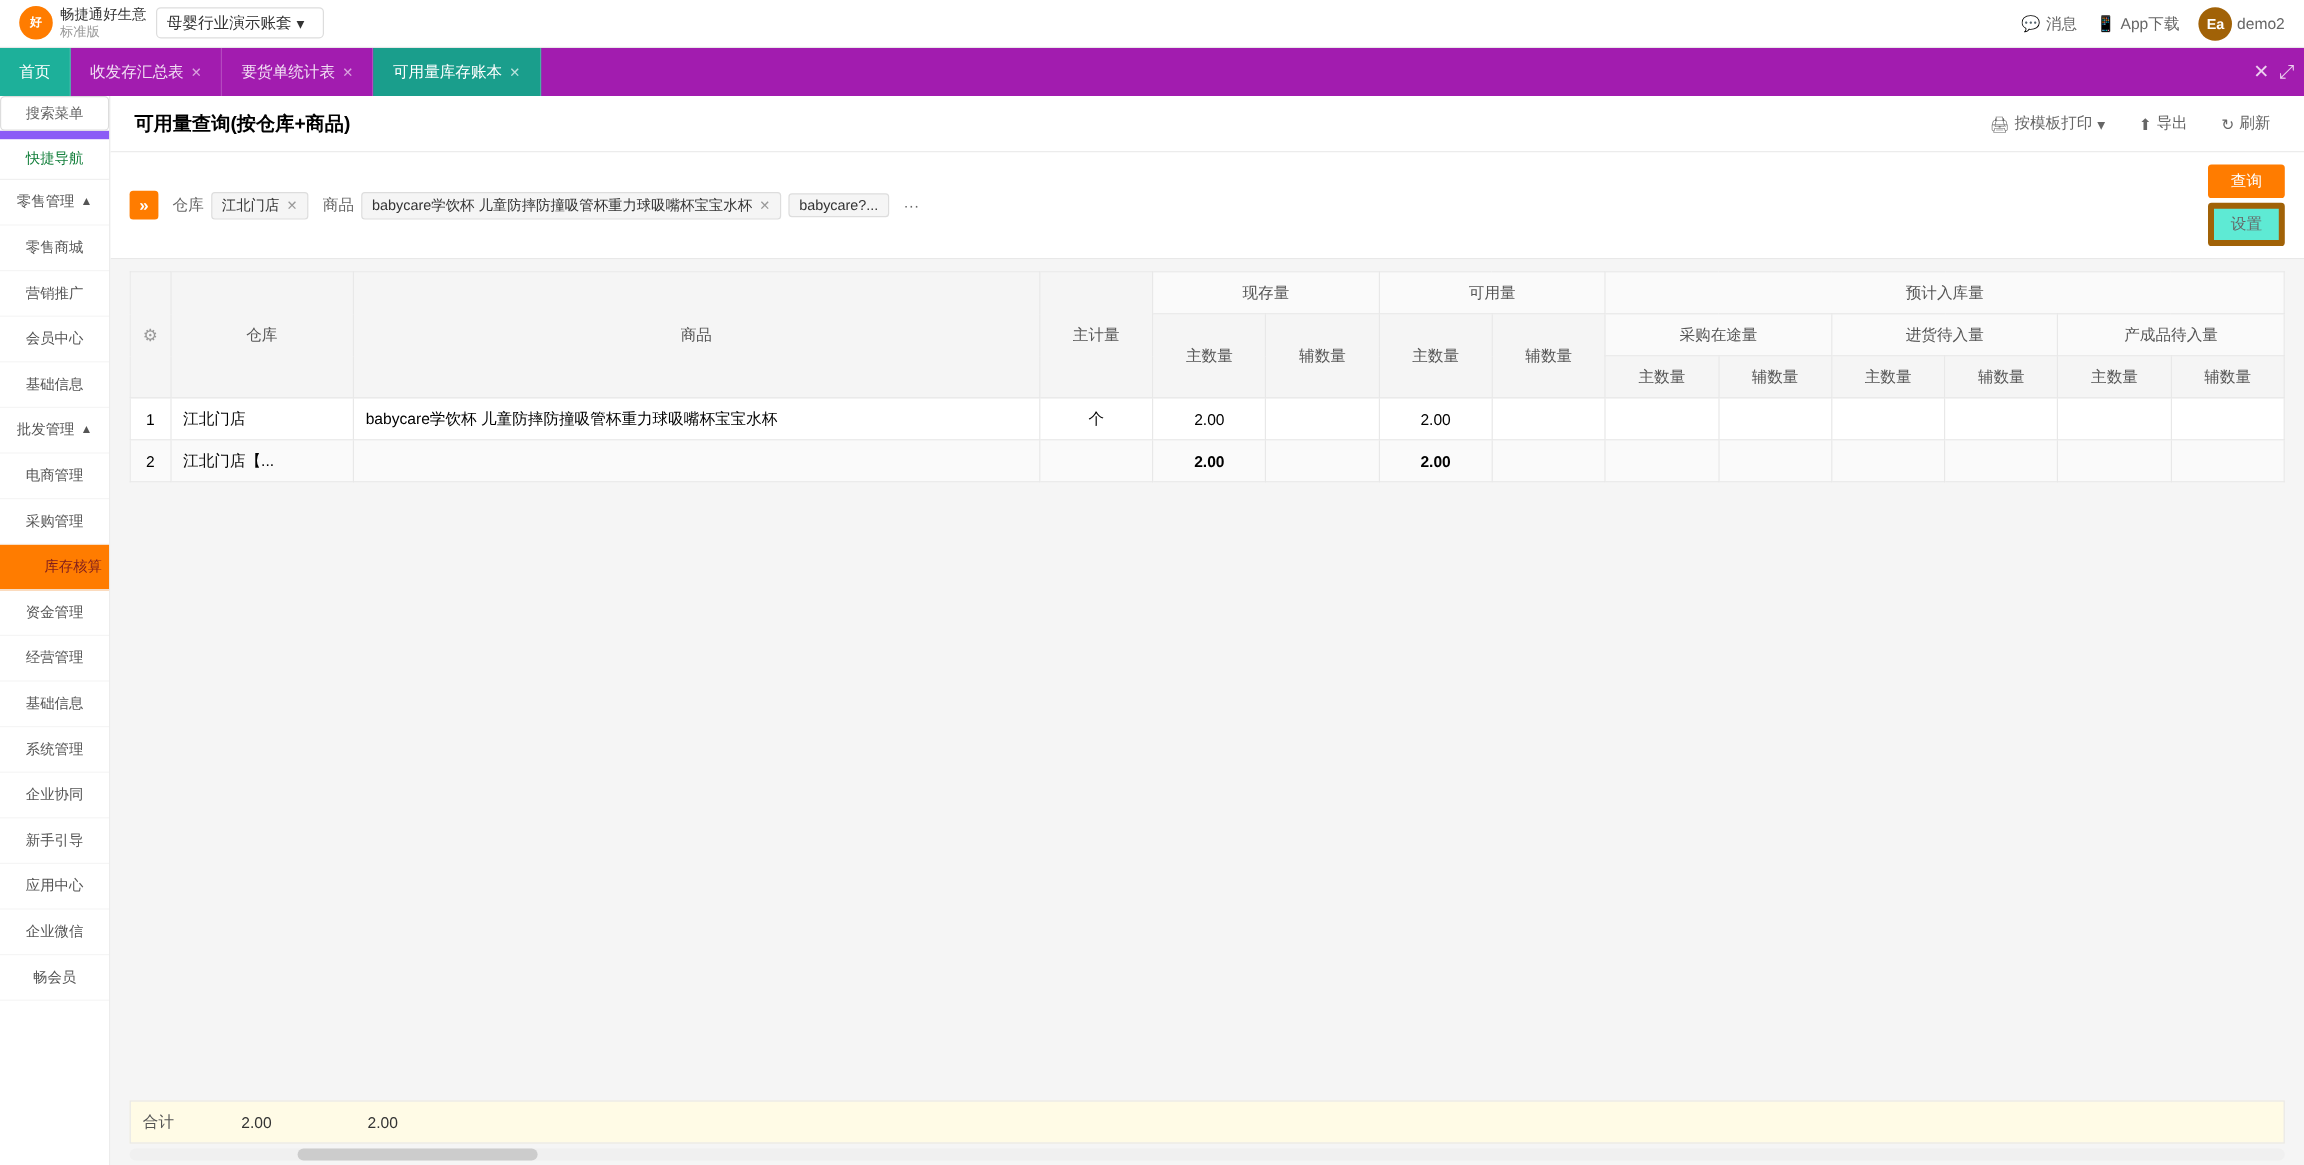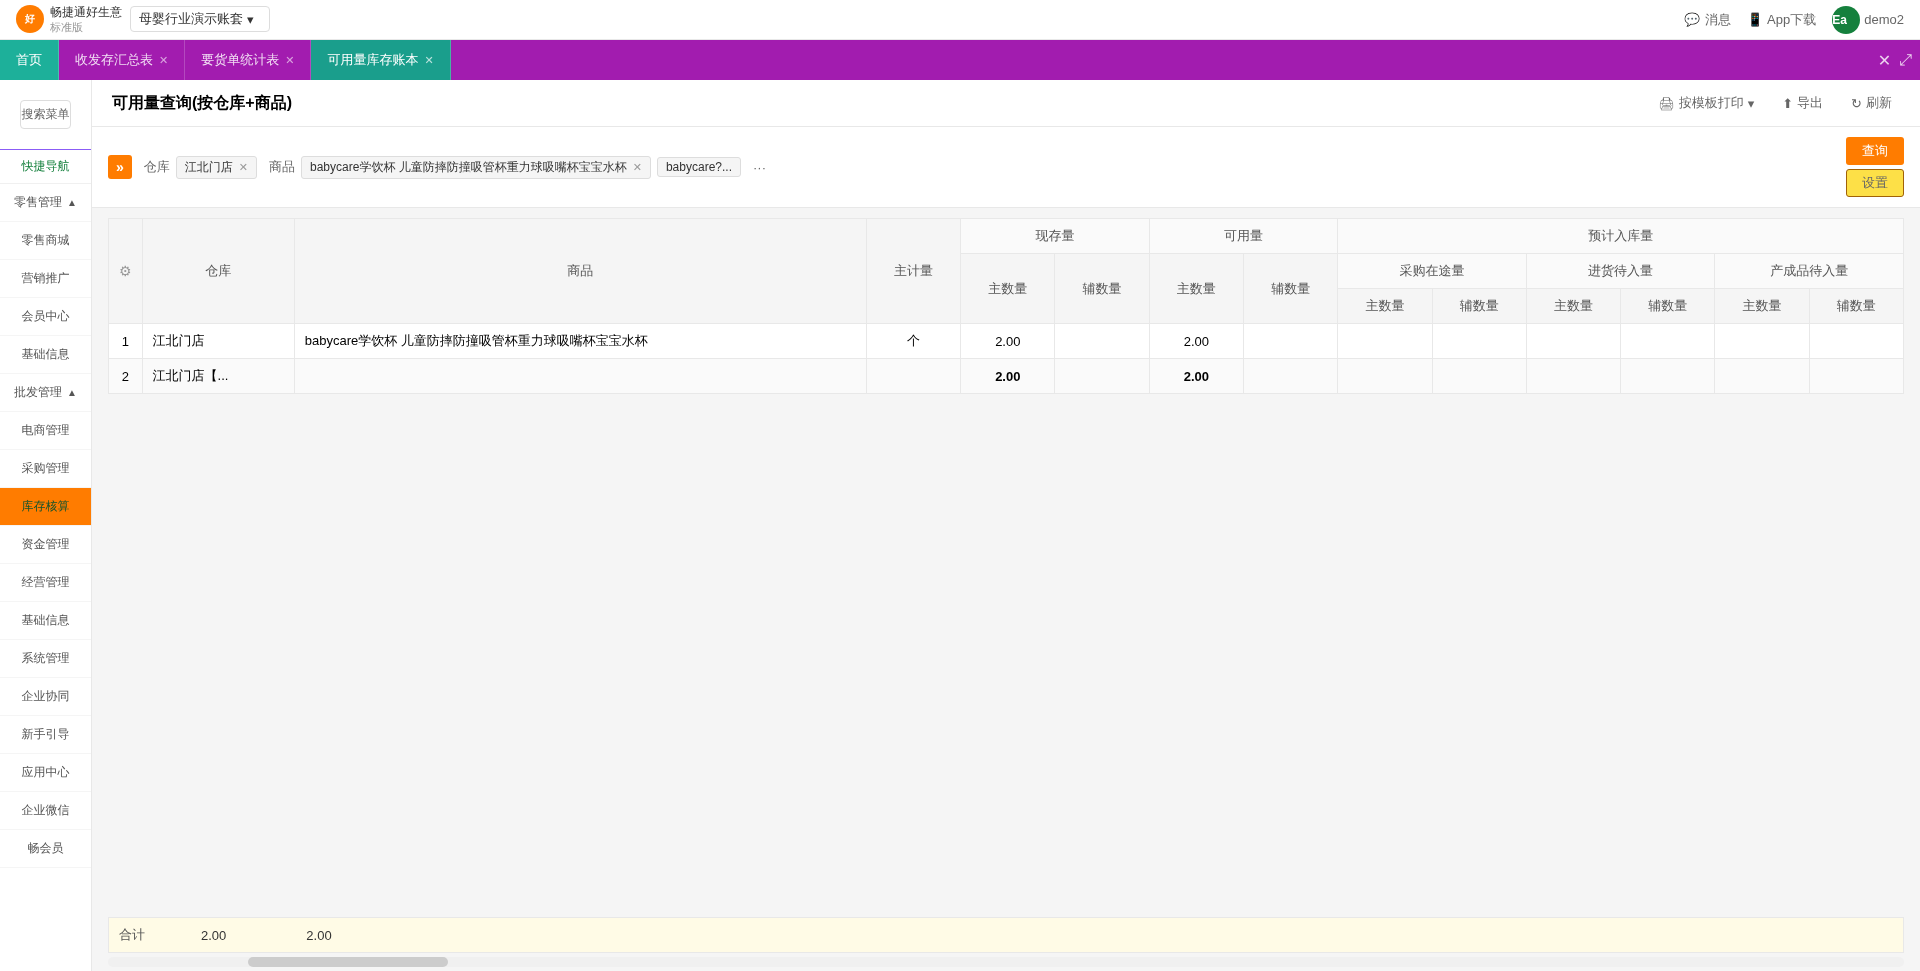--- a/index.html
+++ b/index.html
@@ -66,24 +66,24 @@
       align-items: center;
       gap: 4px;
       color: #666;
       font-size: 13px;
       cursor: pointer;
     }
     .user-avatar {
       width: 28px;
       height: 28px;
       border-radius: 50%;
-      background: #15803d;
-      display: flex;
-      align-items: center;
-      justify-content: flex-start;
+      background: #a16207;
+      display: flex;
+      align-items: center;
+      justify-content: center;
       color: white;
       font-size: 12px;
       font-weight: bold;
     }
 
     
     .nav-tabs {
       height: 40px;
       background: #a21caf;
       display: flex;
@@ -139,22 +139,22 @@
     .sidebar {
       width: 92px;
       background: #fff;
       border-right: 1px solid #e8e8e8;
       display: flex;
       flex-direction: column;
       flex-shrink: 0;
       overflow-y: auto;
     }
     .sidebar-search {
-      padding: 20px;
-      border-bottom: 1px solid #8b5cf6;
+      padding: 0;
+      border-bottom: 7px solid #8b5cf6;
     }
     .sidebar-search-btn {
       width: 100%;
       padding: 5px 0;
       background: #fff;
       border: 1px solid #ddd;
       border-radius: 4px;
       font-size: 12px;
       color: #666;
       cursor: pointer;
@@ -175,21 +175,22 @@
       align-items: center;
       padding: 10px 6px;
       cursor: pointer;
       color: #555;
       font-size: 12px;
       border-bottom: 1px solid #f5f5f5;
       gap: 3px;
     }
     .sidebar-item.active {
       background: #ff7c00;
-      color: #14532d;
+      color: #7f1d1d;
+      align-items: flex-end;
     }
     .sidebar-item.has-arrow {
       flex-direction: row;
       justify-content: center;
     }
     .sidebar-item .arrow {
       font-size: 10px;
       margin-left: 2px;
     }
 
@@ -291,23 +292,23 @@
     .btn-query {
       background: #ff7c00;
       color: white;
       border: none;
       padding: 5px 16px;
       border-radius: 3px;
       cursor: pointer;
       font-size: 13px;
     }
     .btn-settings {
-      background: #fde047;
+      background: #5eead4;
       color: #666;
-      border: 1px solid #a16207;
+      border: 5px solid #a16207;
       padding: 4px 14px;
       border-radius: 3px;
       cursor: pointer;
       font-size: 13px;
     }
 
     
     .table-wrapper {
       flex: 1;
       overflow: auto;

